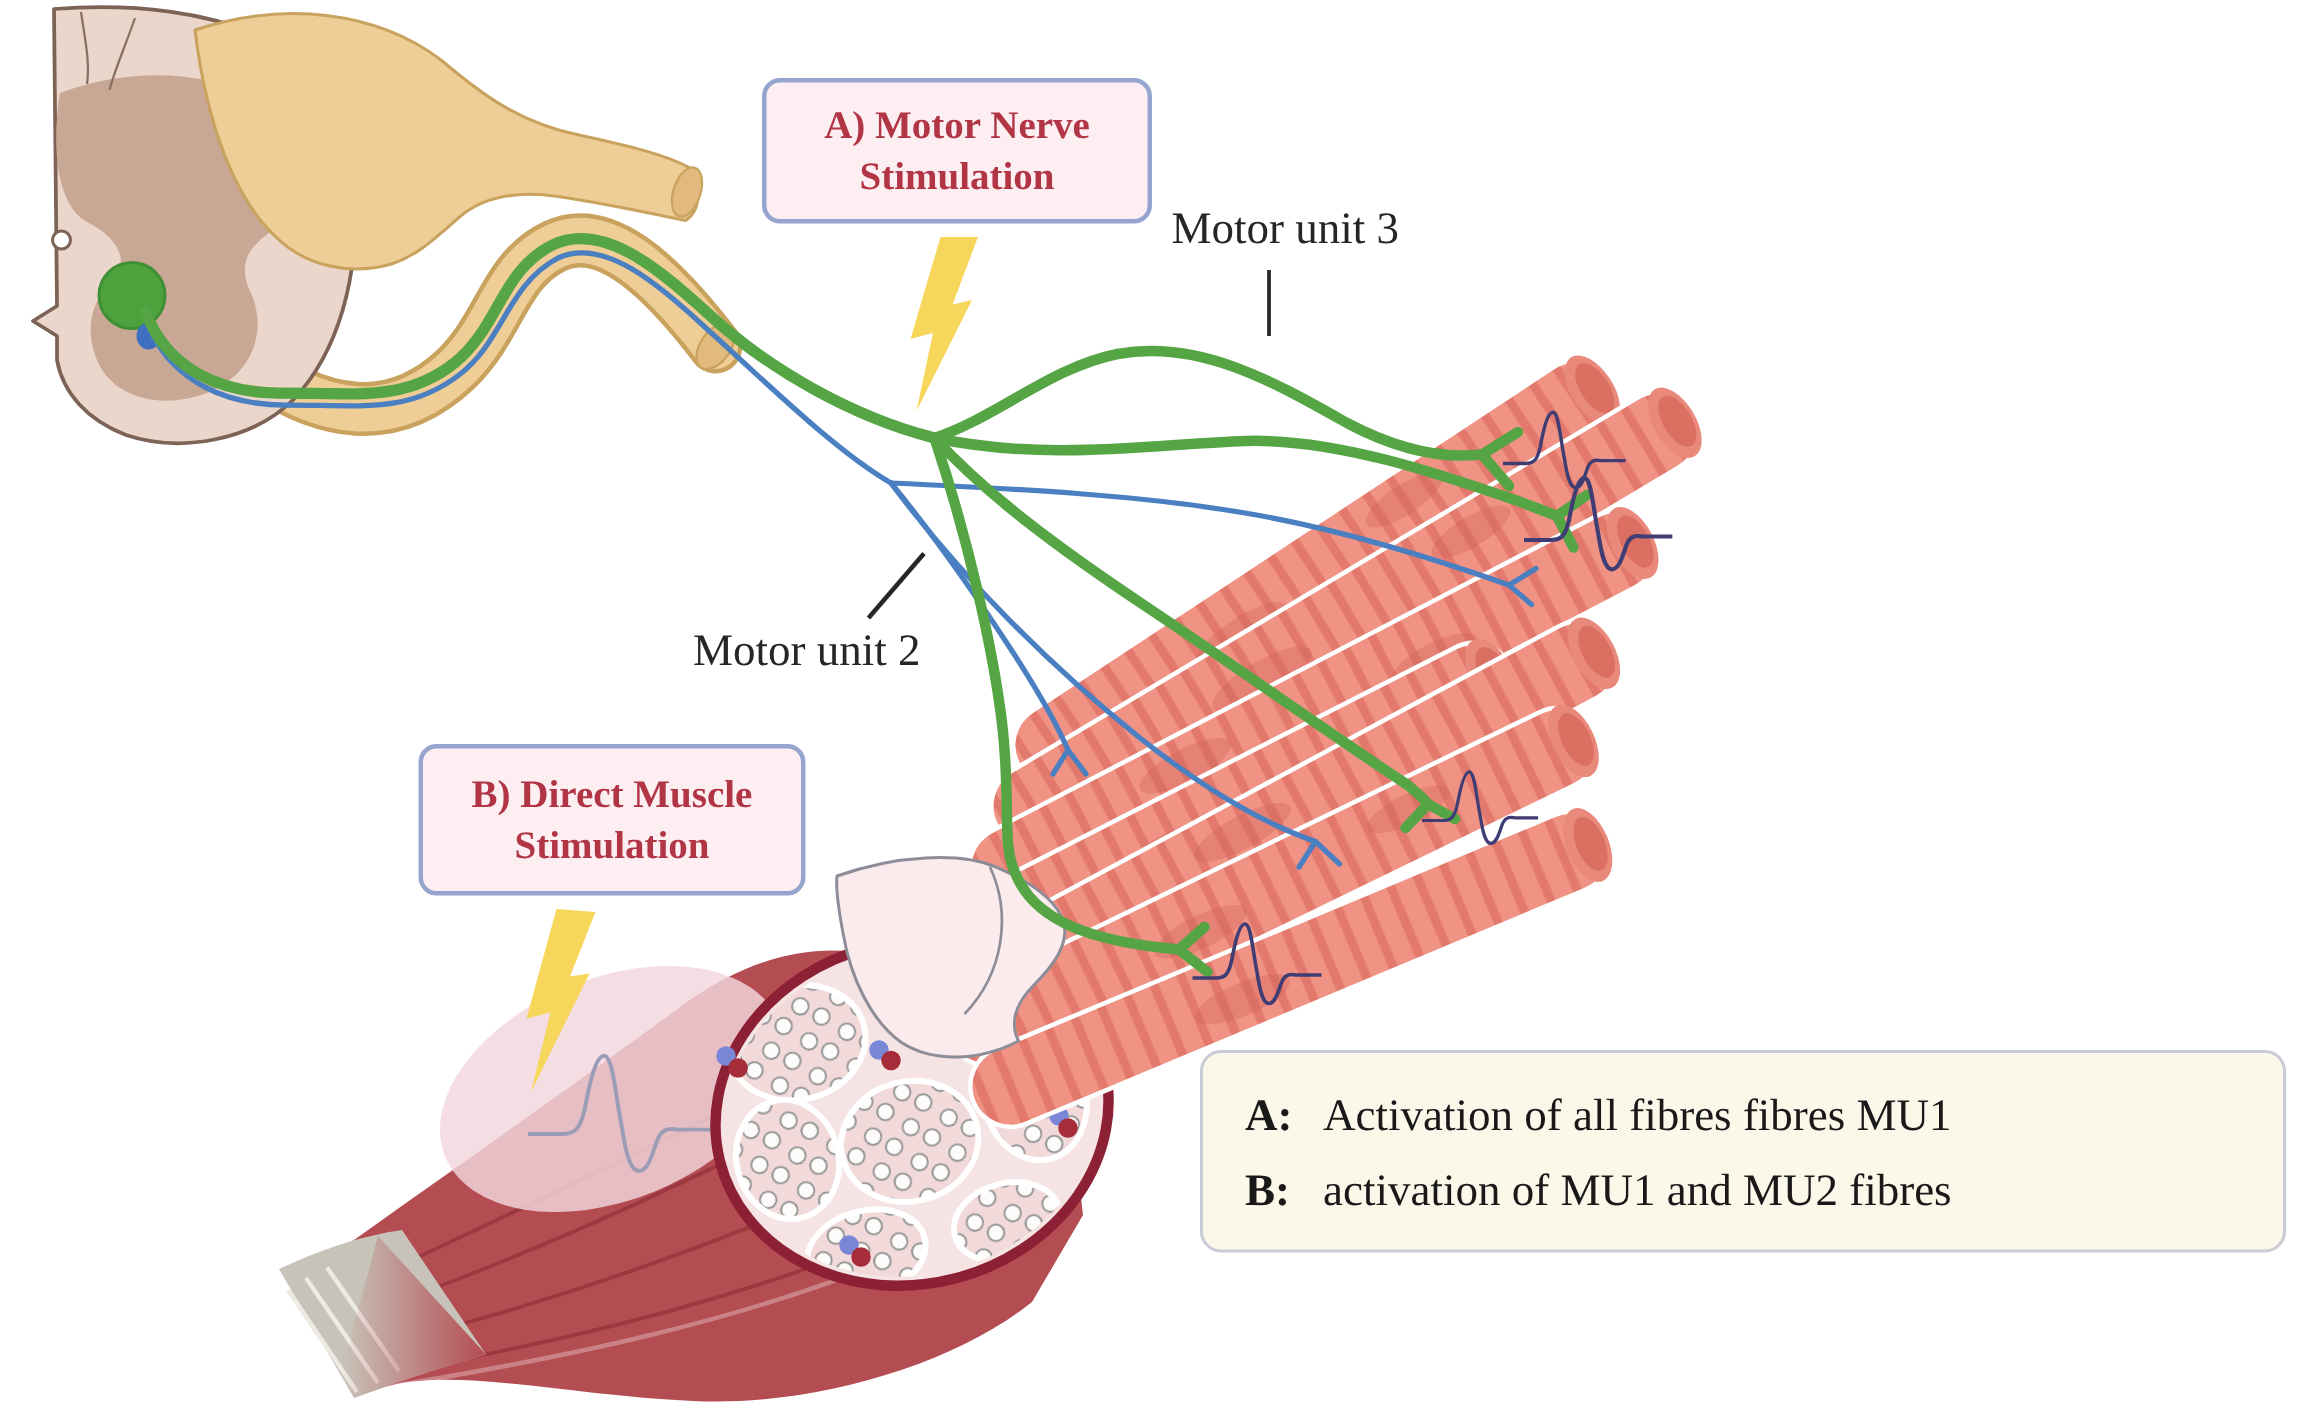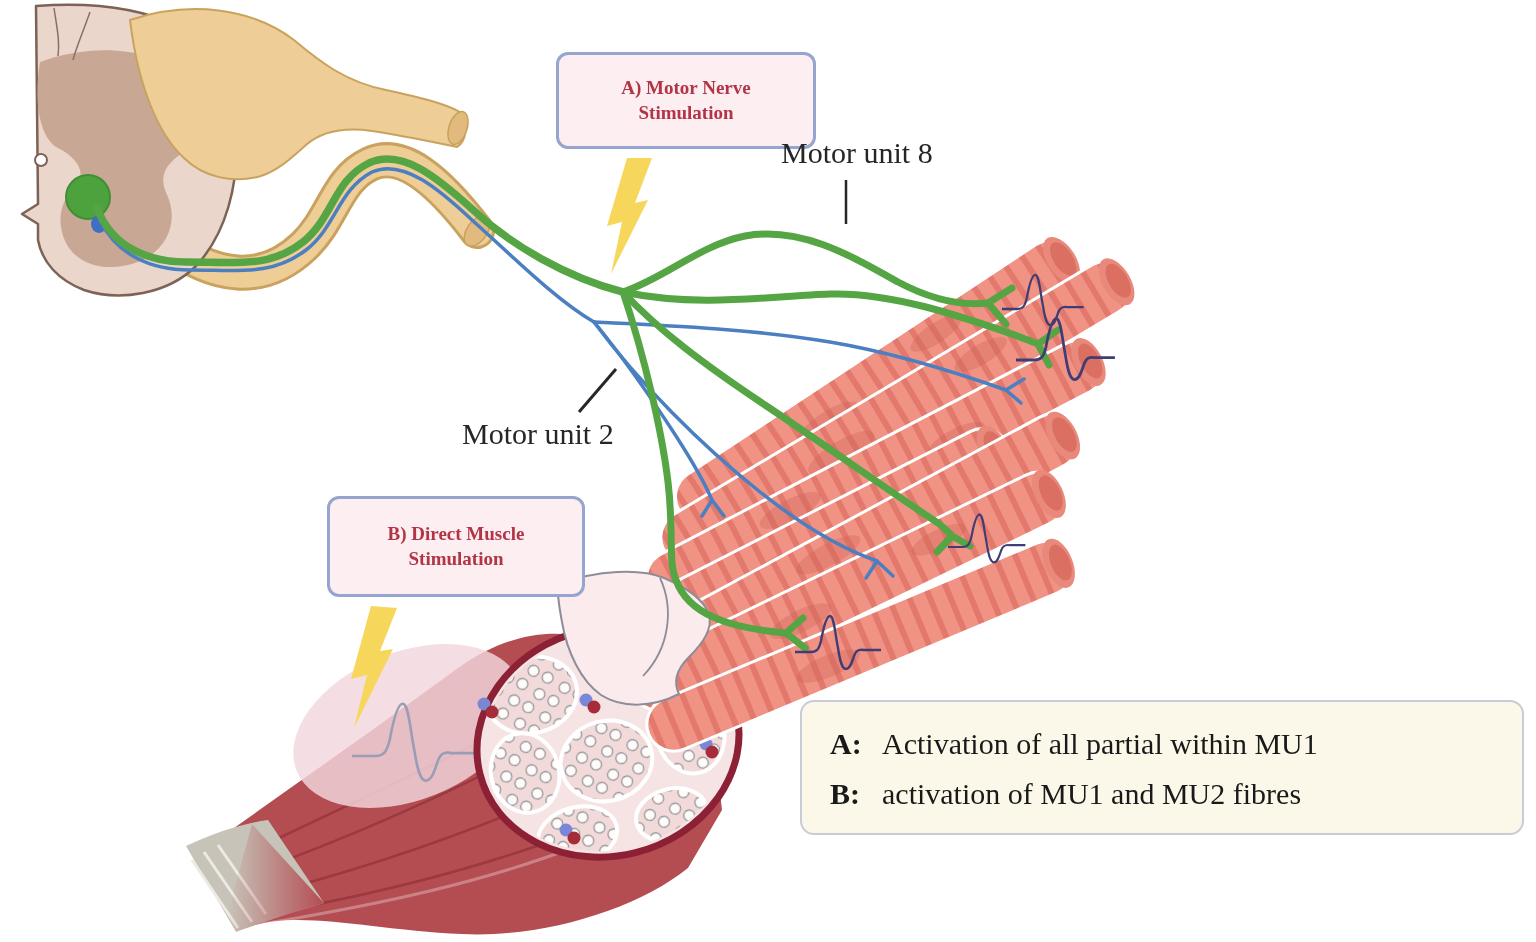--- a/index.html
+++ b/index.html
@@ -1,22 +1,22 @@
 <!DOCTYPE html>
 <html><head>
 <meta charset="utf-8">
 <style>
   html,body{margin:0;padding:0;background:#ffffff;}
   #stage{position:relative;width:1536px;height:942px;background:#ffffff;overflow:hidden;
          font-family:"Liberation Serif", serif;}
   #art{position:absolute;left:0;top:0;}
   .callout{position:absolute;display:flex;flex-direction:column;align-items:center;justify-content:center;
            background:#fdeef1;border:3px solid #95a5cf;border-radius:12px;
-           color:#b23546;font-weight:bold;font-size:19px;line-height:1.3;text-align:center;
-           box-sizing:border-box;margin-left:48px;}
+           color:#b23546;font-weight:bold;font-size:26px;line-height:1.3;text-align:center;
+           box-sizing:border-box;}
   #callout-a{left:508px;top:52px;width:260px;height:97px;}
   #callout-b{left:279px;top:496px;width:258px;height:101px;}
   .mu-label{position:absolute;color:#262626;font-size:30px;white-space:nowrap;}
   #mu1-label{left:781px;top:136px;}
   #mu2-label{left:462px;top:417px;text-align:right;}
   #legend{position:absolute;left:800px;top:700px;width:724px;box-sizing:border-box;
           background:#fcf8e9;border:2px solid #c9ccd6;border-radius:14px;
           padding:17px 24px 15px 28px;font-size:30px;line-height:1.65;color:#191919;}
   .legend-row{display:grid;grid-template-columns:52px 1fr;}
   .legend-key{font-weight:bold;}
@@ -207,27 +207,27 @@
 
   <div id="callout-a" class="callout">
     <div>A) Motor Nerve</div>
     <div>Stimulation</div>
   </div>
   <div id="callout-b" class="callout">
     <div>B) Direct Muscle</div>
     <div>Stimulation</div>
   </div>
 
-  <div id="mu1-label" class="mu-label">Motor unit 8</div>
+  <div id="mu1-label" class="mu-label">Motor unit 3</div>
   <div id="mu2-label" class="mu-label">Motor unit 2</div>
 
   <div id="legend">
     <div class="legend-row">
       <div class="legend-key">A:</div>
-      <div>Activation of all partial within MU1</div>
+      <div>Activation of all fibres fibres MU1</div>
     </div>
     <div class="legend-row">
       <div class="legend-key">B:</div>
       <div>
         <div>activation of MU1 and MU2 fibres</div>
       </div>
     </div>
   </div>
 
 </div>

